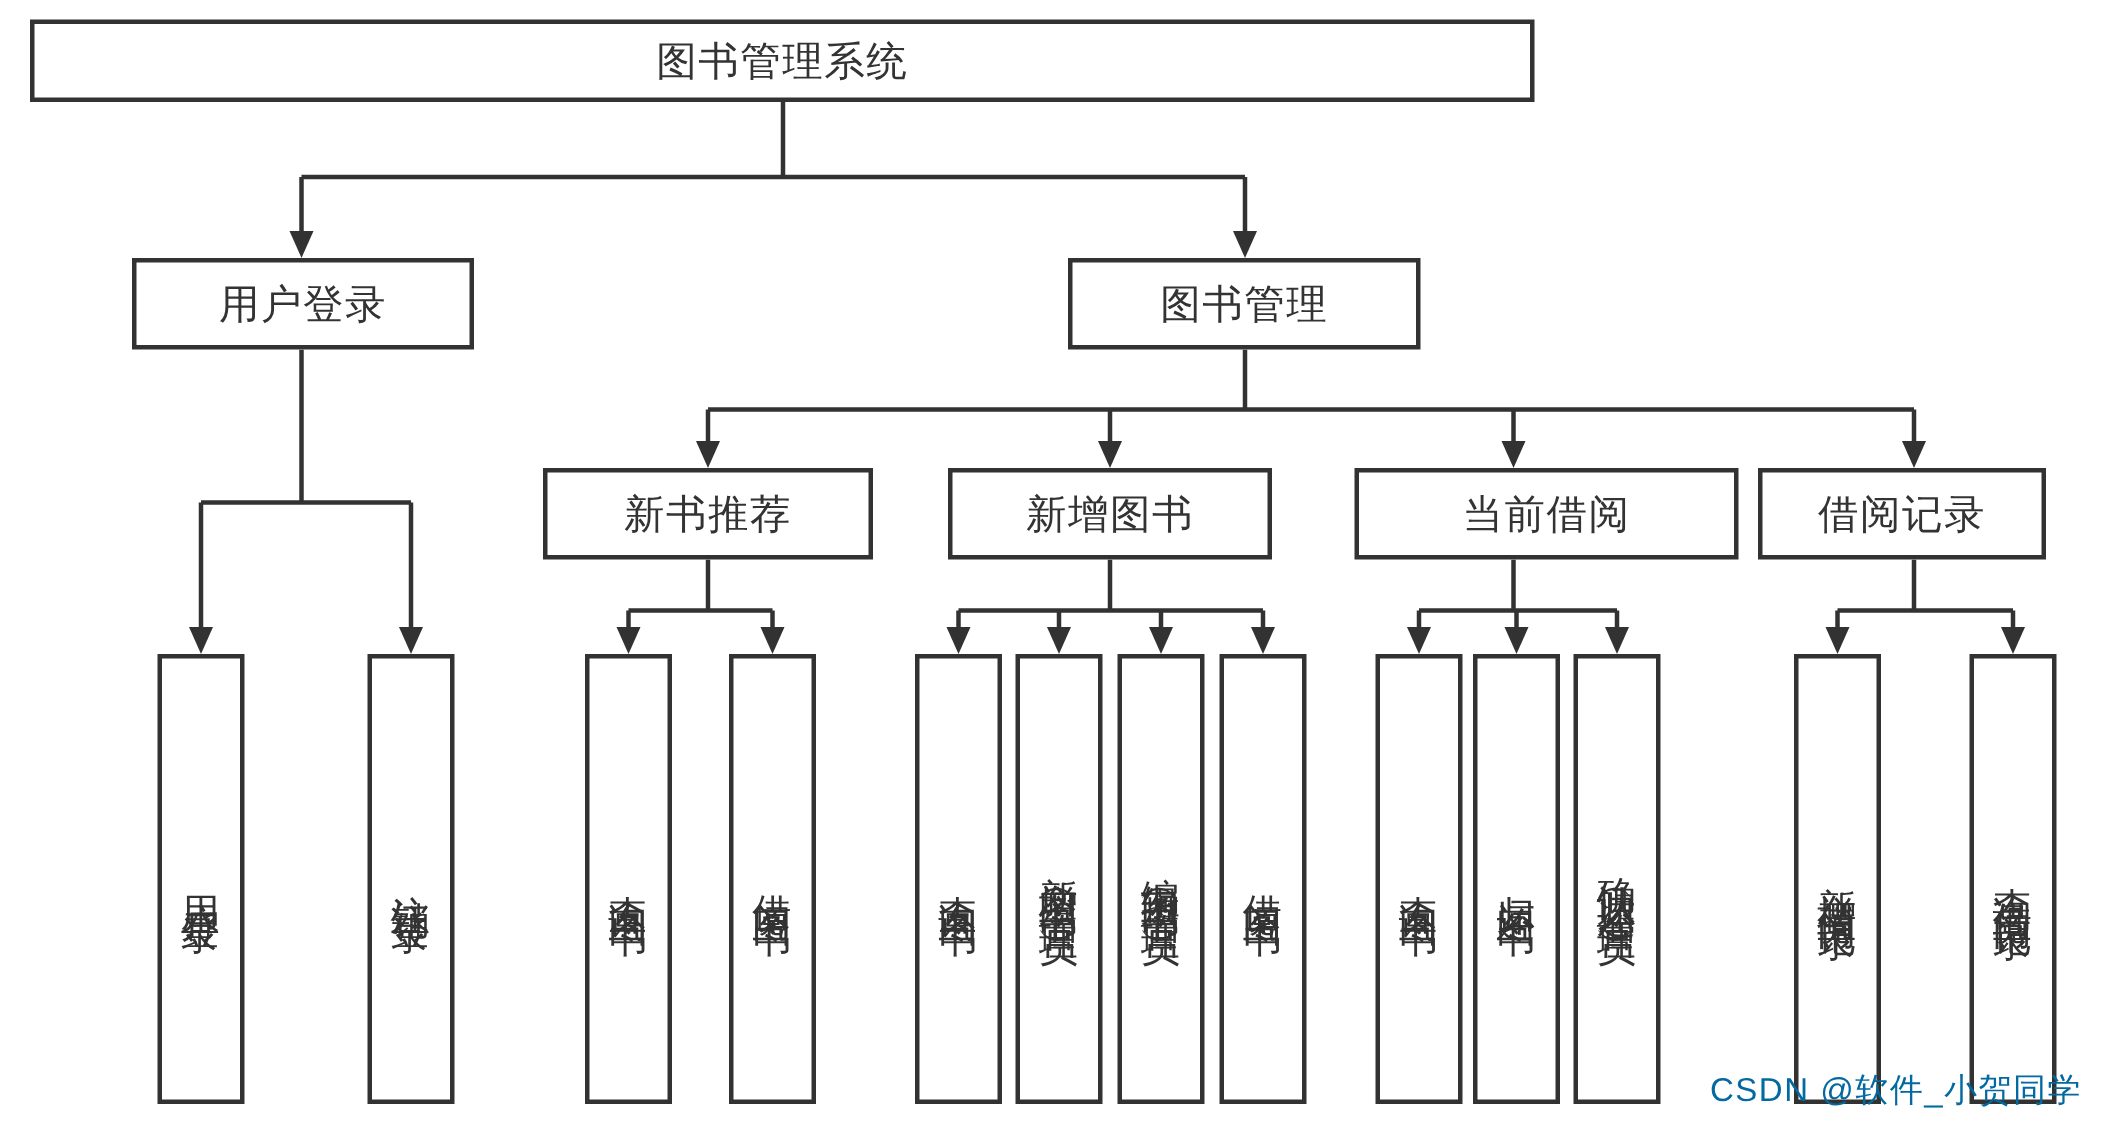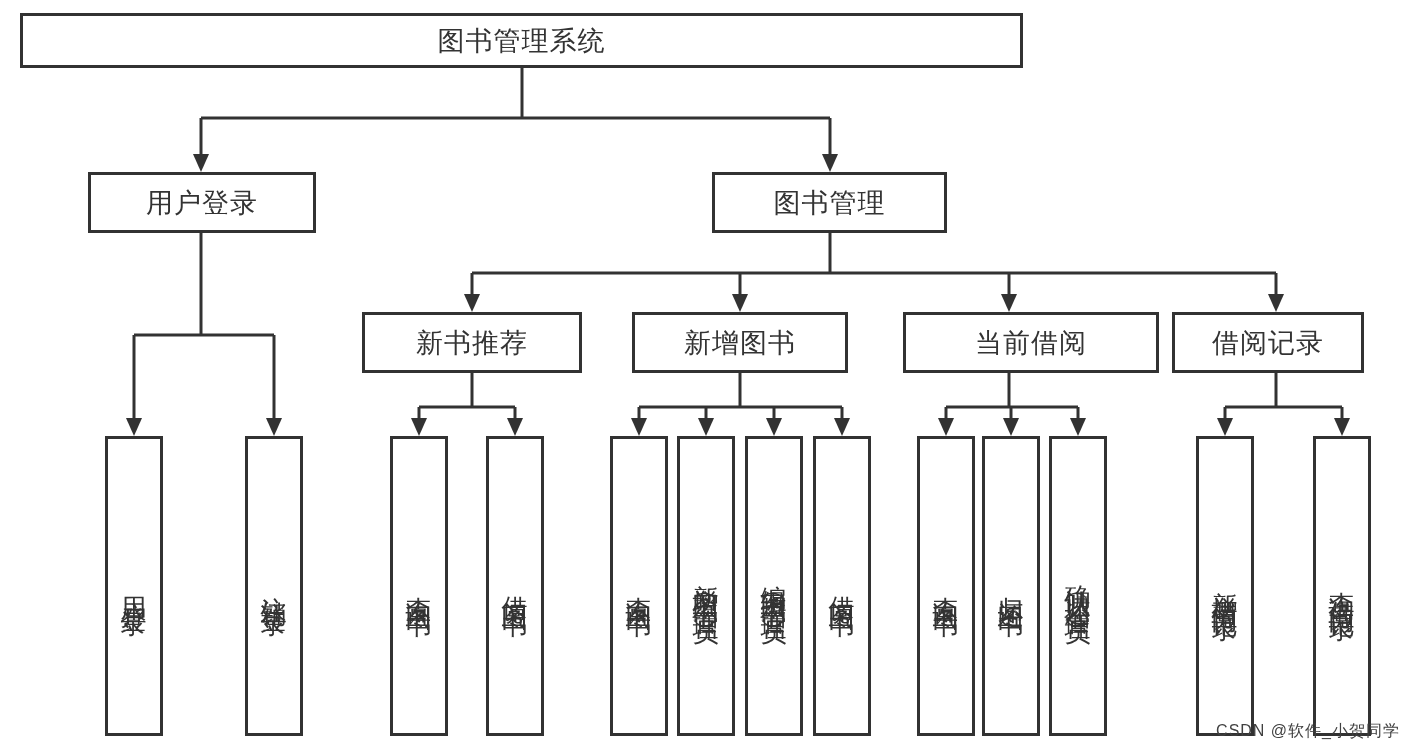--- a/index.html
+++ b/index.html
@@ -19,22 +19,22 @@
     position:absolute;box-sizing:border-box;background:#ffffff;
     border:3px solid #323232;top:436px;width:58px;height:300px;
     display:flex;align-items:center;justify-content:center;
   }
   .vtext{
     writing-mode:vertical-rl;text-orientation:mixed;
     font-size:26px;letter-spacing:5px;line-height:1;
     color:#333333;white-space:nowrap;
   }
   .watermark{
-    position:absolute;right:5px;bottom:5px;z-index:5;
-    font-size:16px;color:#404040;letter-spacing:1px;white-space:nowrap;
+    position:absolute;right:17px;bottom:5px;z-index:5;
+    font-size:22px;color:#0369a1;letter-spacing:1px;white-space:nowrap;
   }
 </style>
 </head>
 <body>
 
 <div class="stage">
 
   <svg width="1405" height="747">
 
     <line class="ln" x1="522" y1="68" x2="522" y2="118"></line>

